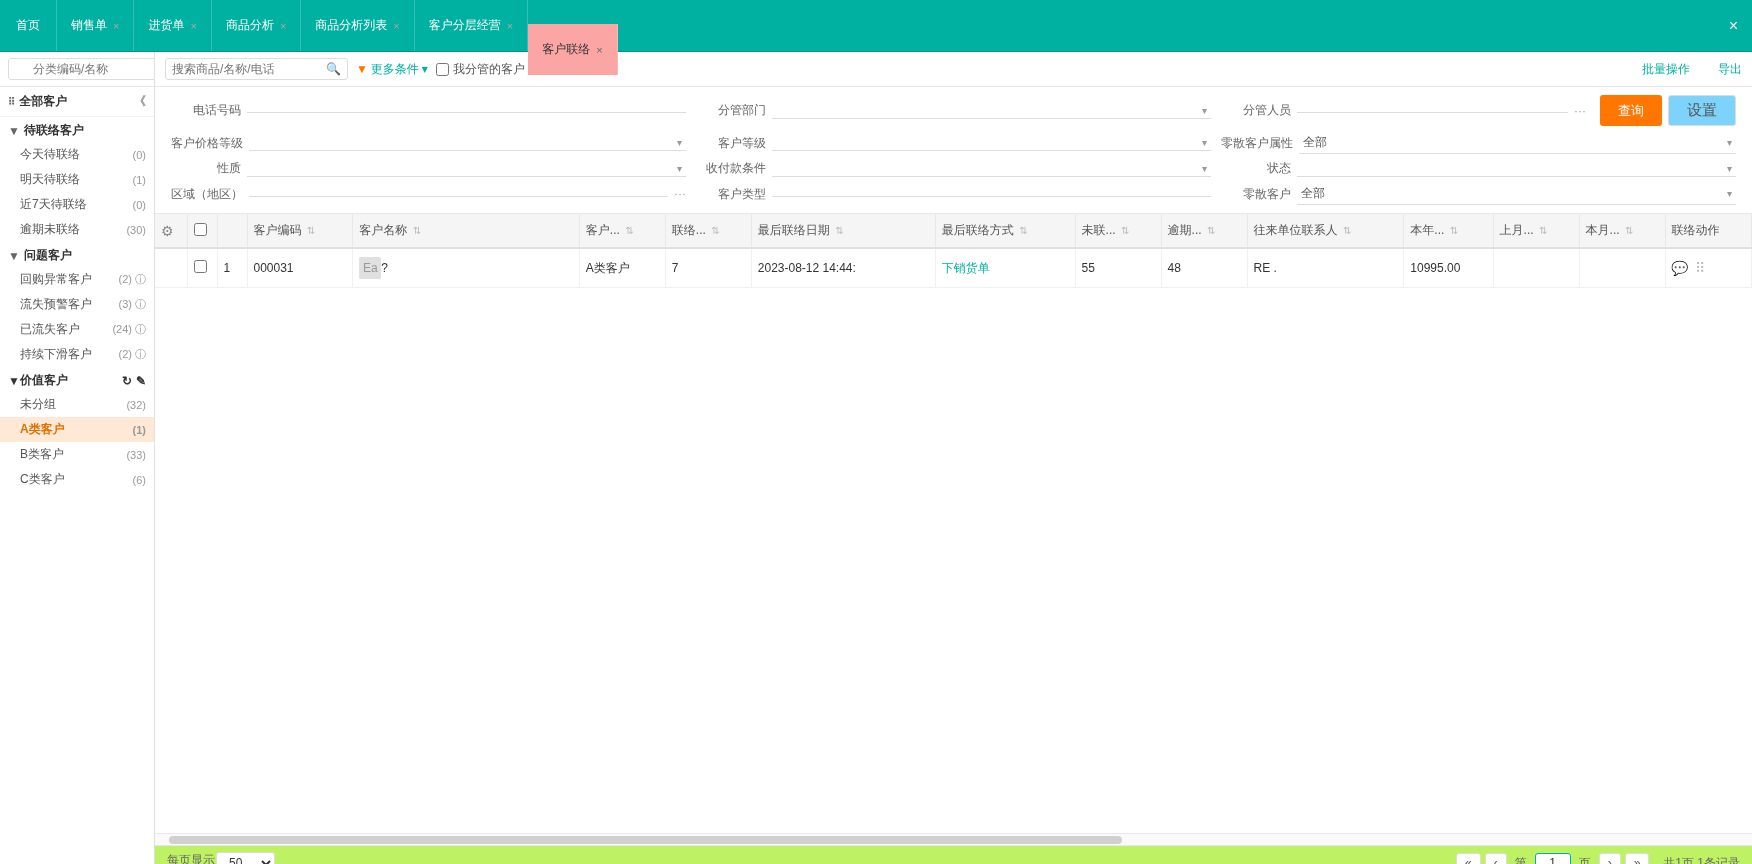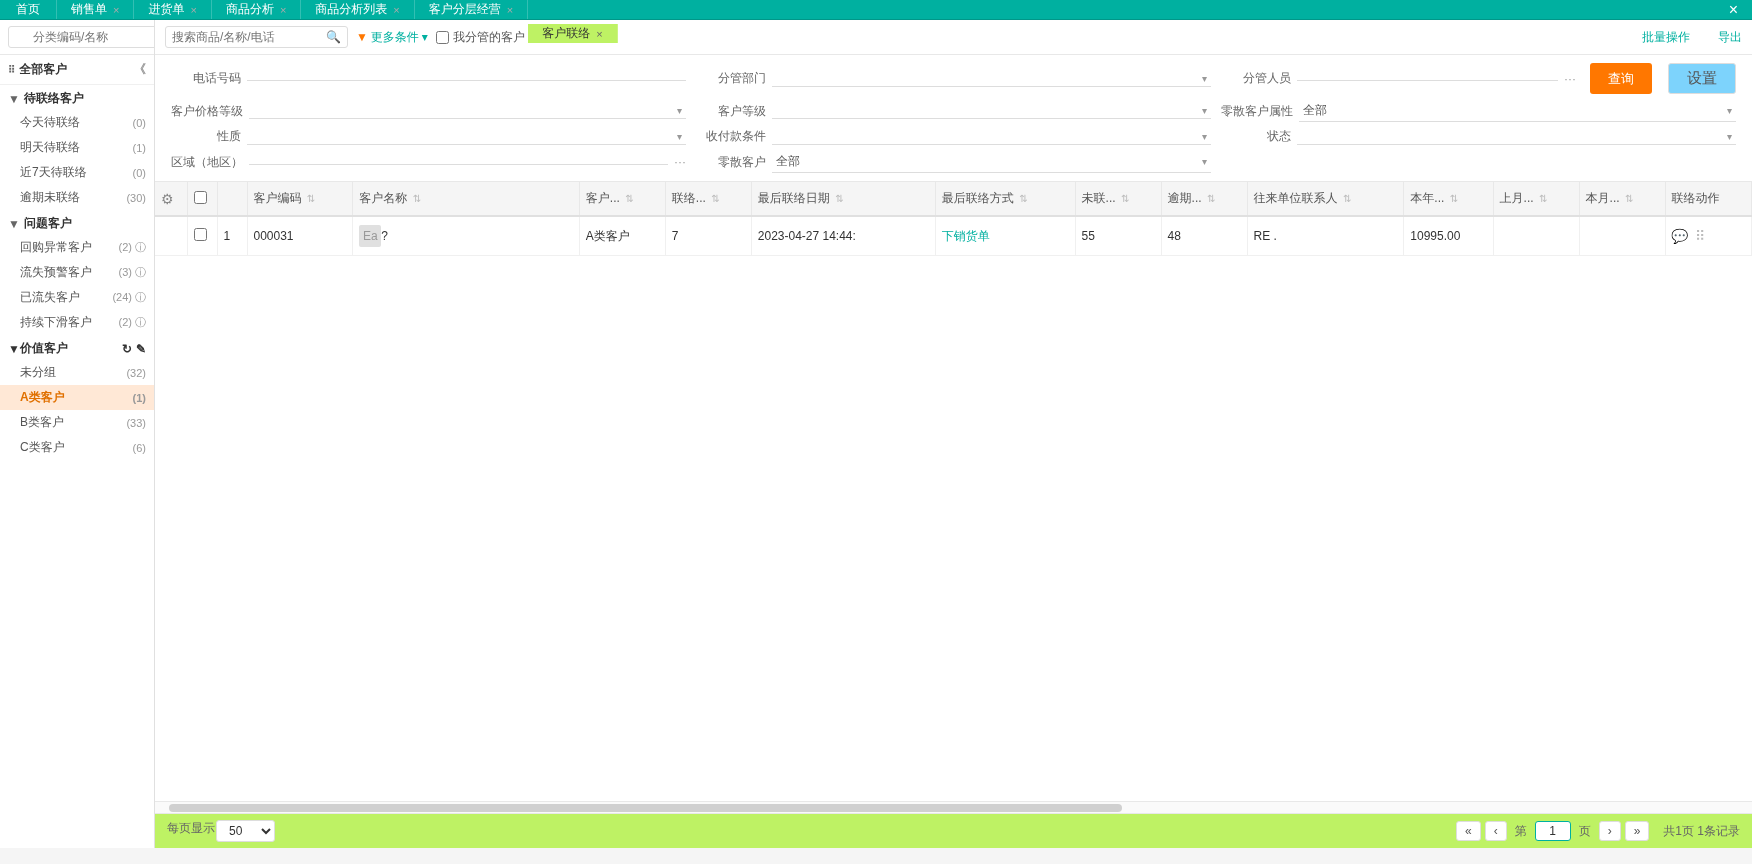--- a/index.html
+++ b/index.html
@@ -1,30 +1,30 @@
 <!DOCTYPE html>
 <html><head>
   <meta charset="utf-8">
   <style>
     * { box-sizing: border-box; margin: 0; padding: 0; font-family: 'Microsoft YaHei', Arial, sans-serif; font-size: 12px; }
     body { width: 1752px; height: 864px; overflow: hidden; background: #f5f5f5; }
 
     
     .tab-bar {
-      display: flex; align-items: center; background: #00b0a0; height: 20px;
+      display: flex; align-items: center; background: #00b0a0; height: 52px;
       border-bottom: 1px solid #009688;
     }
     .tab-item {
       display: flex; align-items: center; padding: 0 14px; height: 100%;
       color: #fff; cursor: pointer; font-size: 13px; position: relative;
       border-right: 1px solid rgba(255,255,255,0.2);
     }
     .tab-item.home { padding: 0 16px; }
     .tab-item.active {
-      background: #bef264; color: #333; margin-top: 48px;
+      background: #fca5a5; color: #333; margin-top: 48px;
     }
     .tab-item .tab-close {
       margin-left: 6px; color: #aaa; font-size: 11px; cursor: pointer;
     }
     .tab-item.active .tab-close { color: #666; }
     .window-close {
       margin-left: auto; padding: 0 14px; color: #fff; cursor: pointer; font-size: 16px;
     }
 
     
@@ -356,21 +356,21 @@
         <span class="filter-label">分管部门</span>
         <div class="filter-select">
           <span></span>
           <span class="chevron">▾</span>
         </div>
       </div>
       <div class="filter-row">
         <span class="filter-label">分管人员</span>
         <div class="filter-input" style="flex:1;"></div>
         <span class="filter-ellipsis">···</span>
-        <div style="display:flex; gap:16px; margin-left:8px;">
+        <div style="display:flex; gap:6px; margin-left:8px;">
           <button class="btn-query">查询</button>
           <button class="btn-settings">设置</button>
         </div>
       </div>
 
       <div class="filter-row">
         <span class="filter-label">客户价格等级</span>
         <div class="filter-select">
           <span></span>
           <span class="chevron">▾</span>
@@ -410,20 +410,24 @@
         <div class="filter-select">
           <span></span>
           <span class="chevron">▾</span>
         </div>
       </div>
 
       <div class="filter-row">
         <span class="filter-label">区域（地区）</span>
         <div class="filter-input" style="flex:1;"></div>
         <span class="filter-ellipsis">···</span>
+      </div>
+      <div class="filter-row">
+        <span class="filter-label">客户类型</span>
+        <div class="filter-input" style="flex:1;"></div>
       </div>
       <div class="filter-row">
         <span class="filter-label">零散客户</span>
         <div class="filter-select">
           <span>全部</span>
           <span class="chevron">▾</span>
         </div>
       </div>
     </div>
 
@@ -509,21 +513,21 @@
                 <span>?</span>
               </div>
             </td>
             <td>
               <span>A类客户</span>
             </td>
             <td>
               <span>7</span>
             </td>
             <td>
-              <span>2023-04-27 14:44:</span>
+              <span>2023-08-12 14:44:</span>
             </td>
             <td>
               <span class="link-cell">下销货单</span>
             </td>
             <td>
               <span>55</span>
             </td>
             <td>
               <span>48</span>
             </td>

